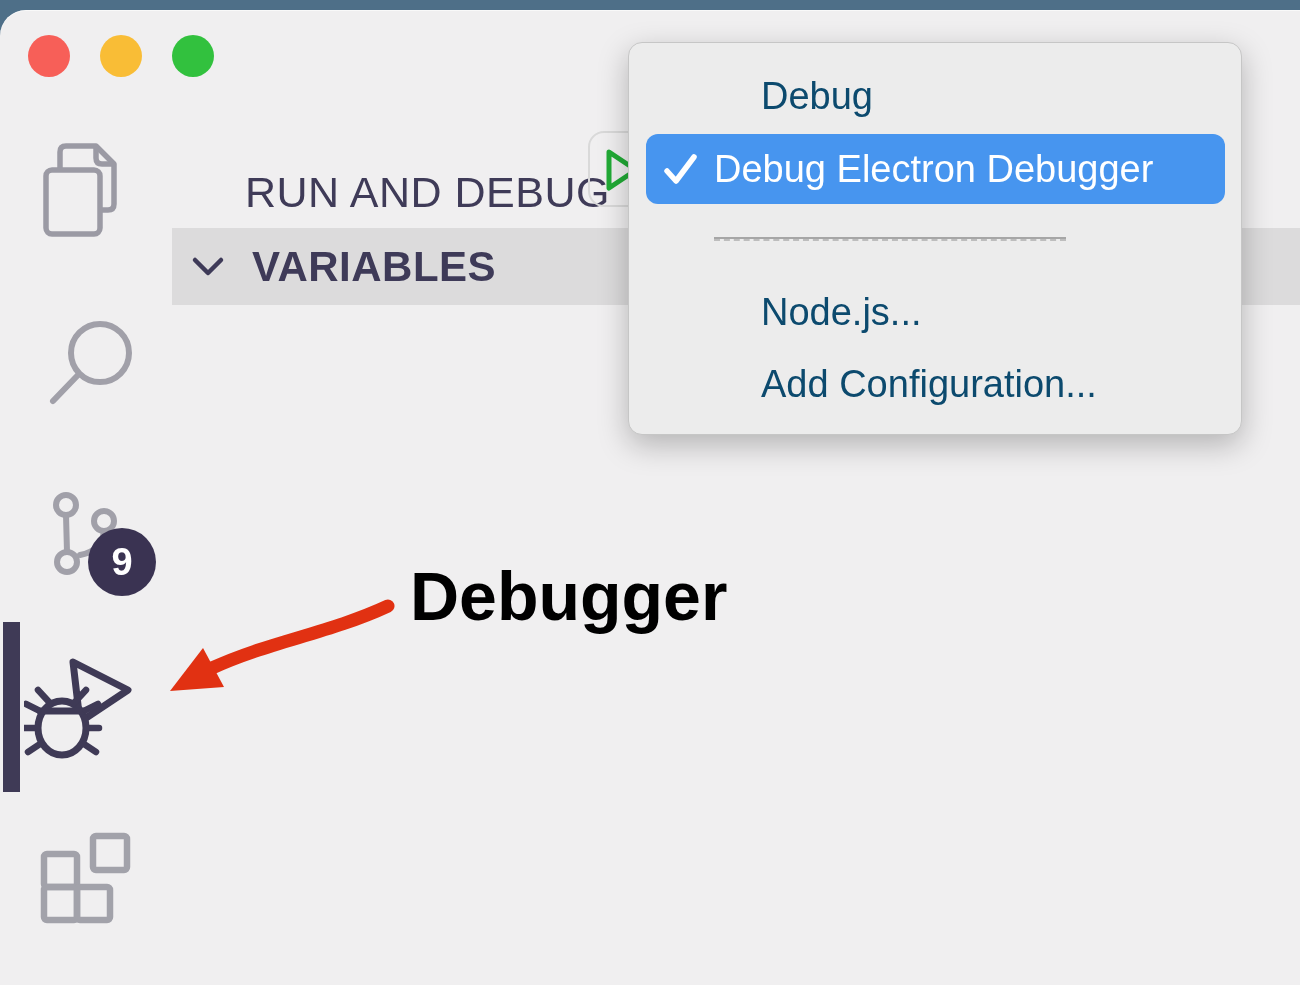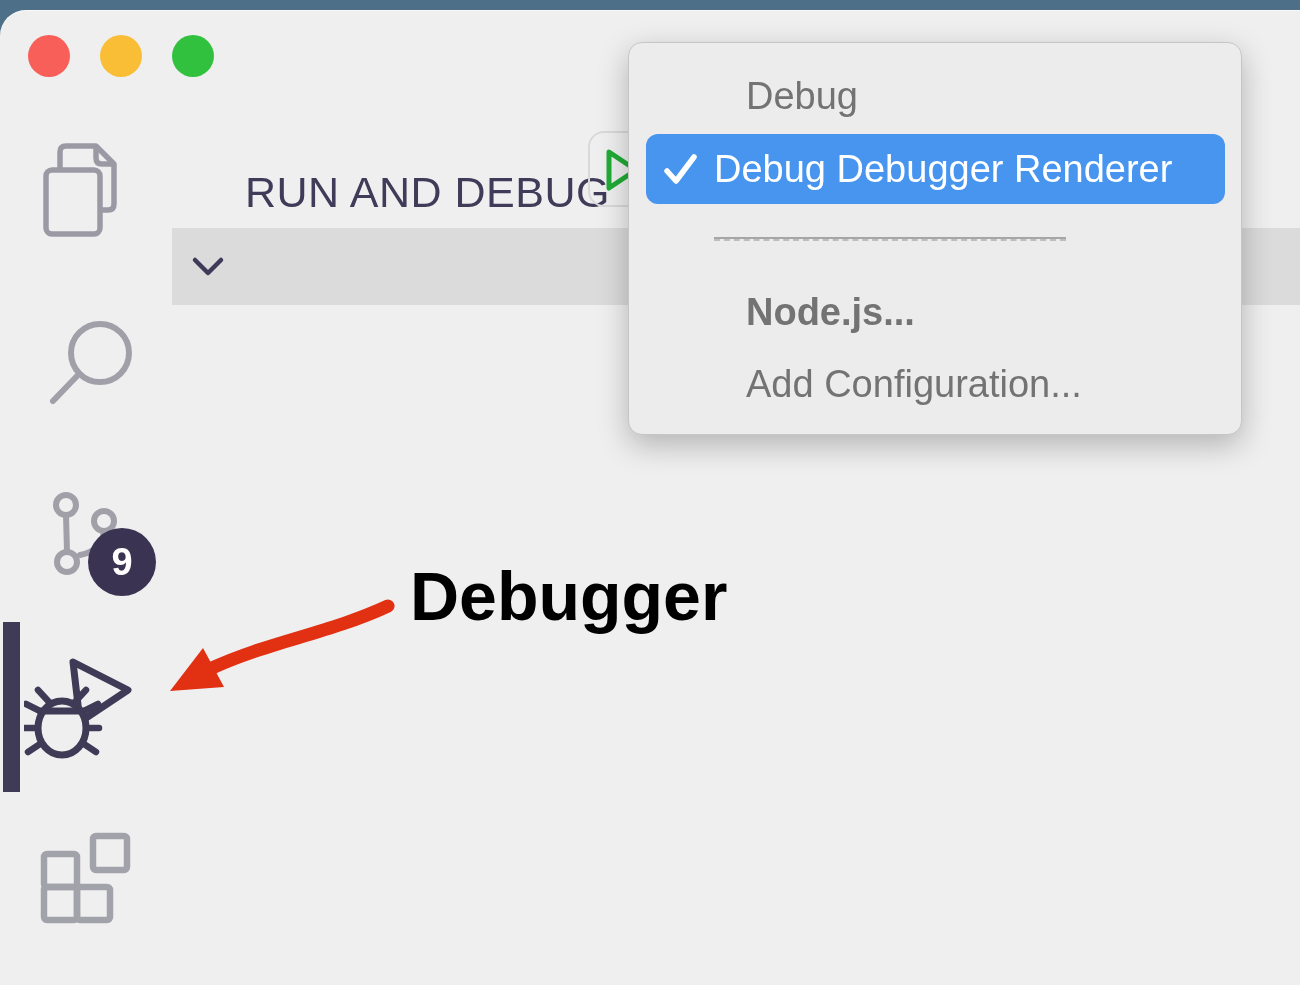--- a/index.html
+++ b/index.html
@@ -48,25 +48,25 @@
   .section-band .chev{margin-left:18px;}
   .section-label{margin-left:26px;font-size:42px;font-weight:700;color:#3e3a58;letter-spacing:.5px;}
 
   
   .menu{
     position:absolute;left:628px;top:42px;width:614px;height:393px;
     background:#ececec;border:1px solid #c6c6c6;border-radius:14px;
     box-shadow:0 10px 30px rgba(0,0,0,.25);box-sizing:border-box;z-index:20;
   }
   .menu-item{
-    position:absolute;left:0;width:100%;height:44px;display:flex;align-items:center;
-    padding-left:117px;box-sizing:border-box;font-size:38px;color:#737373;
+    position:absolute;left:15px;width:100%;height:44px;display:flex;align-items:center;
+    padding-left:117px;box-sizing:border-box;font-size:38px;color:#0c4a6e;
   }
   .menu-item.first{top:31px;}
-  .menu-item.nodejs{top:247px;font-weight:bold;}
+  .menu-item.nodejs{top:247px;}
   .menu-item.addconf{top:319px;}
   .menu-item.selected{
     left:17px;top:91px;width:579px;height:70px;background:#4795ef;border-radius:12px;
     color:#ffffff;padding-left:68px;
   }
   .menu-item.selected .check{position:absolute;left:14px;top:15px;}
   .menu-sep{
     position:absolute;left:85px;top:194px;width:352px;height:3px;
     border-top:2.5px solid #a6a6a6;border-bottom:2px dashed #bdbdbd;box-sizing:border-box;
   }
@@ -147,38 +147,39 @@
 
 <div class="play-group"></div>
 <svg class="play-svg" width="40" height="48" viewBox="0 0 40 48">
   <path d="M7 6 L34 24 L7 42 Z" fill="none" stroke="#21ab36" stroke-width="5" stroke-linejoin="round"></path>
 </svg>
 
 <div class="section-band">
   <svg class="chev" width="36" height="24" viewBox="0 0 36 24">
     <path d="M5 5 L18 18 L31 5" fill="none" stroke="#3e3a58" stroke-width="4.5" stroke-linecap="round" stroke-linejoin="round"></path>
   </svg>
+  <span class="section-label">VARIABLES</span>
 </div>
 
 <div class="annot-text">Debugger</div>
 <svg class="annot-arrow" width="250" height="120" viewBox="0 0 250 120">
   <path d="M228 16 C 170 43, 108 52, 52 78" fill="none" stroke="#e13112" stroke-width="13" stroke-linecap="round"></path>
   <polygon points="10,101 43,58 64,97" fill="#e13112"></polygon>
 </svg>
 
 <div class="menu">
   <div class="menu-item first">
     <span>Debug</span>
   </div>
 
   <div class="menu-item selected">
     <svg class="check" width="40" height="40" viewBox="0 0 40 40">
       <path d="M7 22 L16 32 L34 8" fill="none" stroke="#ffffff" stroke-width="5.5" stroke-linecap="round" stroke-linejoin="round"></path>
     </svg>
-    <span>Debug Debugger Renderer</span>
+    <span>Debug Electron Debugger</span>
   </div>
 
   <div class="menu-sep"></div>
 
   <div class="menu-item nodejs">
     <span>Node.js...</span>
   </div>
 
   <div class="menu-item addconf">
     <span>Add Configuration...</span>

